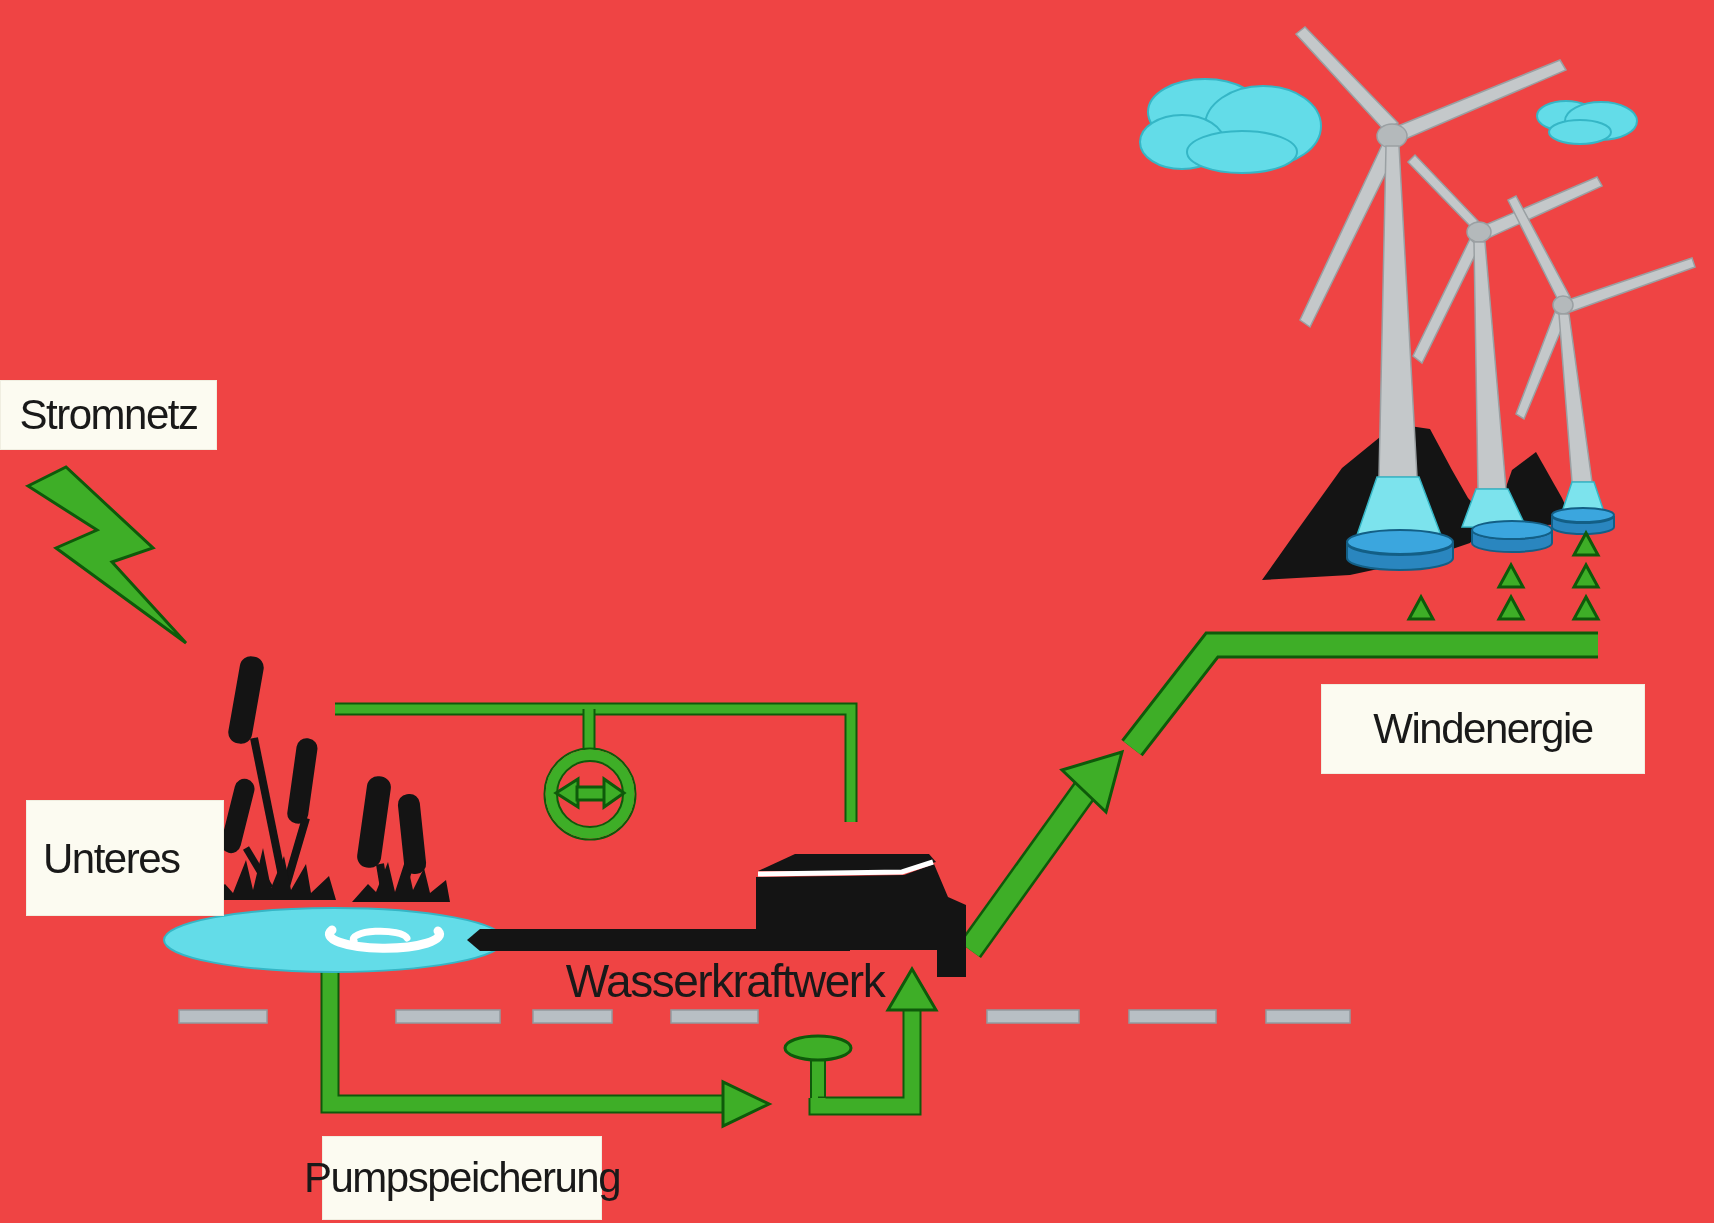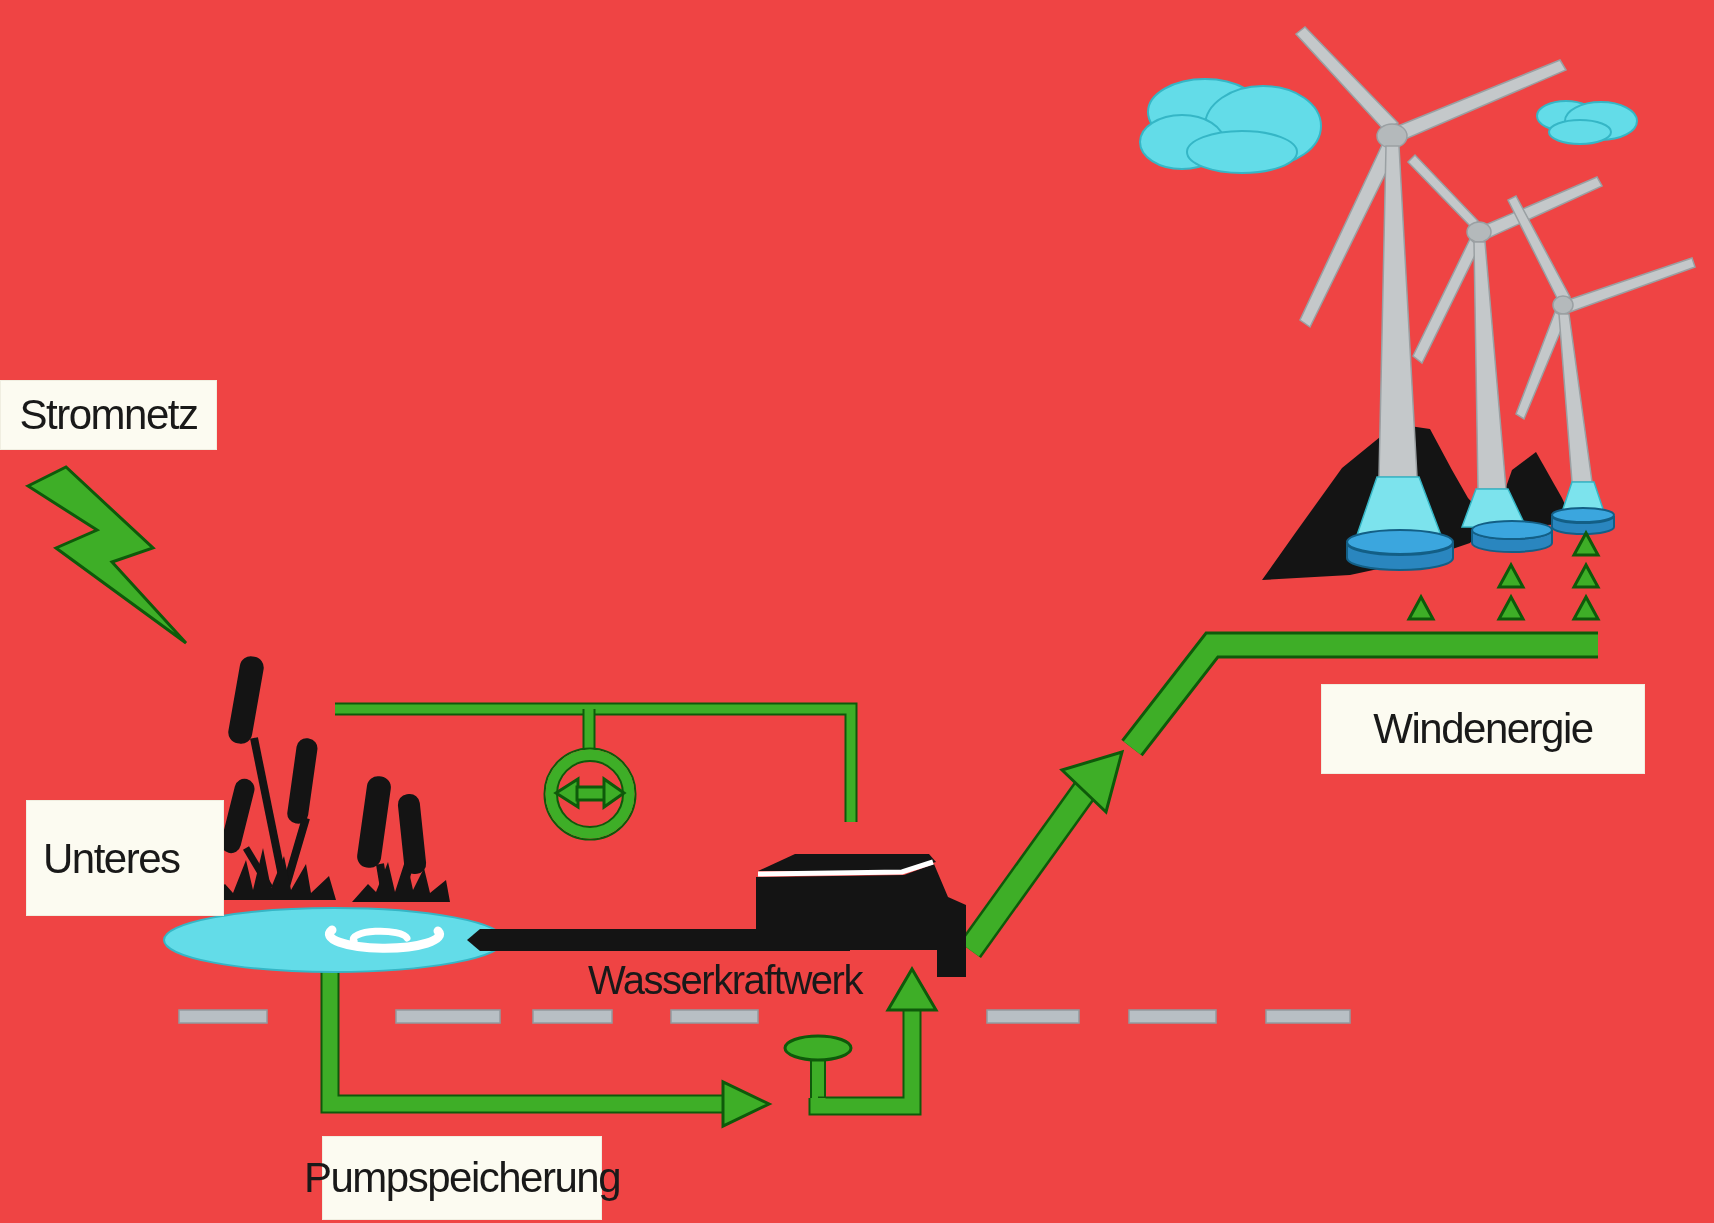--- a/index.html
+++ b/index.html
@@ -3,21 +3,21 @@
 <meta charset="utf-8">
 <style>
   html,body{margin:0;padding:0;background:#ffffff;}
   #canvas{position:relative;width:1714px;height:1223px;background:#ef4444;overflow:hidden;
           font-family:"Liberation Sans", sans-serif;}
   #art{position:absolute;left:0;top:0;}
   .label-box{position:absolute;display:flex;align-items:center;justify-content:center;
              background:var(--label-bg);border:1px solid var(--label-border);
              color:var(--text);font-size:42px;letter-spacing:-1.5px;white-space:nowrap;}
   .label-plain{position:absolute;display:flex;align-items:center;justify-content:center;
-             color:var(--text);font-size:40px;letter-spacing:-1.5px;white-space:nowrap;}
+             color:var(--text);font-size:46px;letter-spacing:-1.5px;white-space:nowrap;}
   .label-box.multiline{flex-direction:column;align-items:flex-start;justify-content:center;
              padding-left:16px;line-height:53px;gap:47px;}
   
   .gfill{fill:var(--green);stroke:var(--green-dark);stroke-width:3;stroke-linejoin:miter;}
   .gpipe-o{fill:none;stroke:var(--green-dark);stroke-linecap:butt;stroke-linejoin:miter;}
   .gpipe-i{fill:none;stroke:var(--green);stroke-linecap:butt;stroke-linejoin:miter;}
   .ink{fill:var(--ink);stroke:none;}
   .cyan{fill:var(--cyan);stroke:var(--cyan-dark);stroke-width:2;}
   .cone{fill:var(--cone);stroke:var(--cyan-dark);stroke-width:1.5;}
   .disc-top{fill:var(--disc);stroke:var(--disc-outline);stroke-width:2;}

